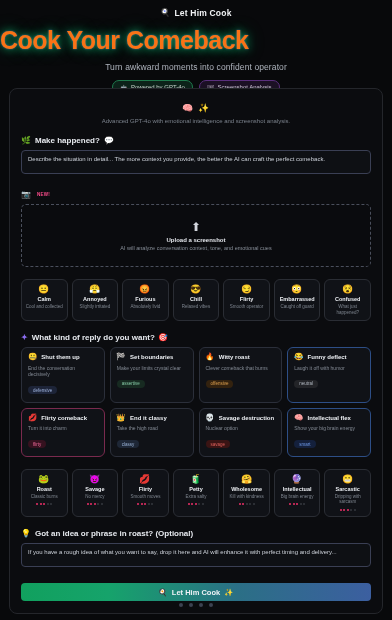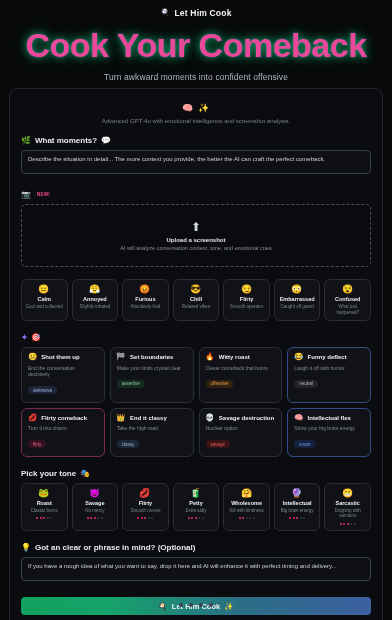--- a/index.html
+++ b/index.html
@@ -15,25 +15,25 @@
   
   .brand {
     display:flex; align-items:center; justify-content:center;
     gap:4px; padding-top:8px;
   }
   .brand .b-icon { font-size:8px; line-height:1; filter: hue-rotate(200deg); }
   .brand .b-text { font-size:8.5px; font-weight:bold; color:#f1f3f5; letter-spacing:.2px; }
 
   .hero-title {
     margin-top:8px;
-    text-align:center;
-    font-size:34px;
+    text-align:left;
+    font-size:25px;
     font-weight:bold;
     letter-spacing:-0.5px;
-    color:#ec4899;
+    color:#f97316;
     text-shadow: 0 0 9px rgba(16,220,130,.75), 0 0 18px rgba(16,200,130,.35), 0 0 2px rgba(140,120,255,.6);
   }
   .hero-sub {
     margin-top:7px; text-align:center;
     font-size:8.5px; color:#aeb4bd; letter-spacing:.1px;
   }
   .badges {
     margin-top:8px; display:flex; justify-content:center; gap:6px;
   }
   .badge {
@@ -179,21 +179,21 @@
 <body>
 
 <div class="page">
 
   <div class="brand">
     <span class="b-icon">🍳</span>
     <span class="b-text">Let Him Cook</span>
   </div>
 
   <div class="hero-title">Cook Your Comeback</div>
-  <div class="hero-sub">Turn awkward moments into confident offensive</div>
+  <div class="hero-sub">Turn awkward moments into confident operator</div>
 
   <div class="badges">
     <div class="badge green">
       <span class="g">🤖</span>
       <span>Powered by GPT-4o</span>
     </div>
     <div class="badge purple">
       <span class="g">🖼</span>
       <span>Screenshot Analysis</span>
     </div>
@@ -203,21 +203,21 @@
 
     <div class="card-title">
       <span>🧠</span>
       <span>✨</span>
     </div>
     <div class="card-sub">Advanced GPT-4o with emotional intelligence and screenshot analysis.</div>
 
     <div class="section">
       <div class="sec-label">
         <span class="emj">🌿</span>
-        <span>What moments?</span>
+        <span>Make happened?</span>
         <span class="emj">💬</span>
       </div>
       <textarea id="whatHappened" class="box" placeholder="Describe the situation in detail... The more context you provide, the better the AI can craft the perfect comeback." style=""></textarea>
     </div>
 
     <div class="section">
       <div class="sec-label">
         <span class="emj">📷</span>
         <span class="tag-new">NEW!</span>
       </div>
@@ -264,20 +264,21 @@
             <span class="e">😵</span>
             <span class="n">Confused</span>
             <span class="d">What just happened?</span>
           </div>
         </div>
     </div>
 
     <div class="section">
       <div class="sec-label">
         <span class="emj" style="color:#8b6df0">✦</span>
+        <span>What kind of reply do you want?</span>
         <span class="emj">🎯</span>
       </div>
       <div class="reply-grid" id="replyGrid">
           <div class="reply"><div class="hd">
               <span class="e">🤐</span>
               <span class="n">Shut them up</span>
             </div><div class="d">End the conversation decisively</div><span class="chip defensive">defensive</span></div>
           <div class="reply"><div class="hd">
               <span class="e">🏁</span>
               <span class="n">Set boundaries</span>
@@ -303,24 +304,20 @@
               <span class="n">Savage destruction</span>
             </div><div class="d">Nuclear option</div><span class="chip savage">savage</span></div>
           <div class="reply sel-blue"><div class="hd">
               <span class="e">🧠</span>
               <span class="n">Intellectual flex</span>
             </div><div class="d">Show your big brain energy</div><span class="chip smart">smart</span></div>
         </div>
     </div>
 
     <div class="section">
-      <div class="sec-label">
-        <span>Pick your tone</span>
-        <span class="emj">🎭</span>
-      </div>
       <div class="tone-grid" id="toneGrid">
           <div class="tone">
             <span class="e">🐸</span>
             <span class="n">Roast</span>
             <span class="d">Classic burns</span>
             <span class="dots">
               <span class="dot on"></span>
               <span class="dot on"></span>
               <span class="dot on"></span>
               <span class="dot"></span>
@@ -398,21 +395,21 @@
               <span class="dot"></span>
               <span class="dot"></span>
             </span>
           </div>
         </div>
     </div>
 
     <div class="section">
       <div class="sec-label">
         <span class="emj">💡</span>
-        <span>Got an clear or phrase in mind? (Optional)</span>
+        <span>Got an idea or phrase in roast? (Optional)</span>
       </div>
       <textarea id="ideaBox" class="box" placeholder="If you have a rough idea of what you want to say, drop it here and AI will enhance it with perfect timing and delivery..." style=""></textarea>
     </div>
 
     <button class="cta">
       <span>🍳</span>
       <span>Let Him Cook</span>
       <span>✨</span>
     </button>
   </div>

